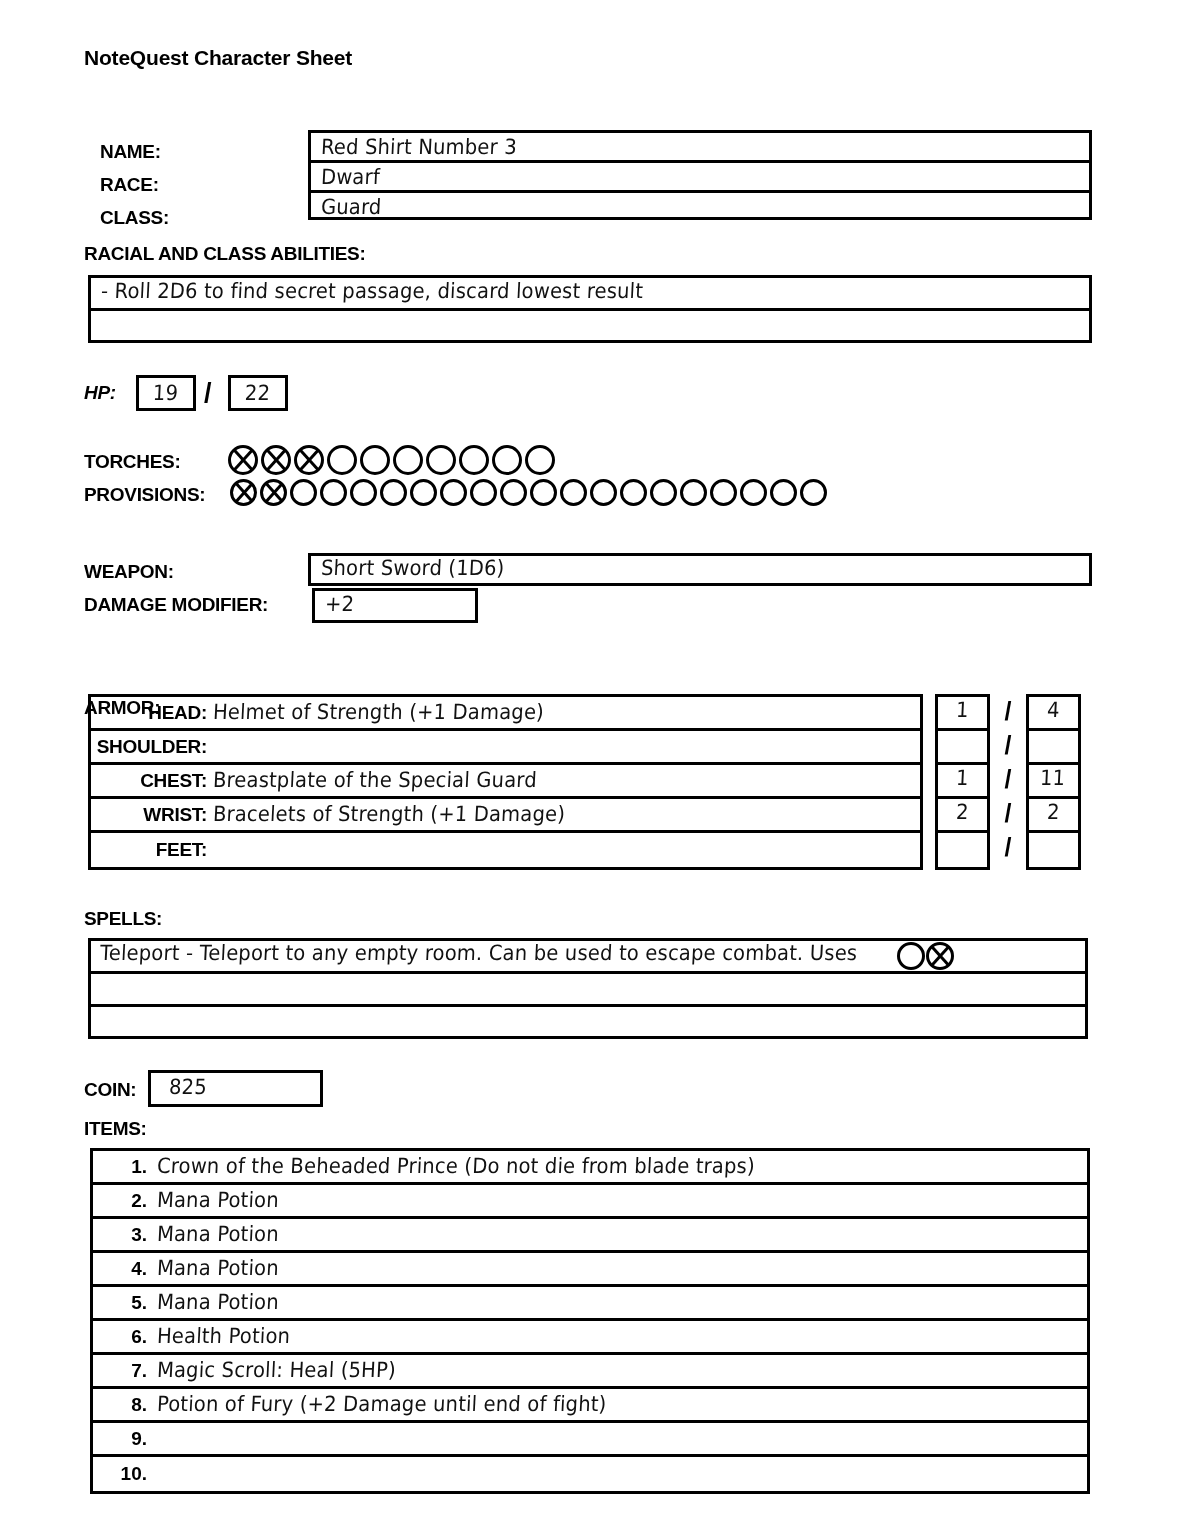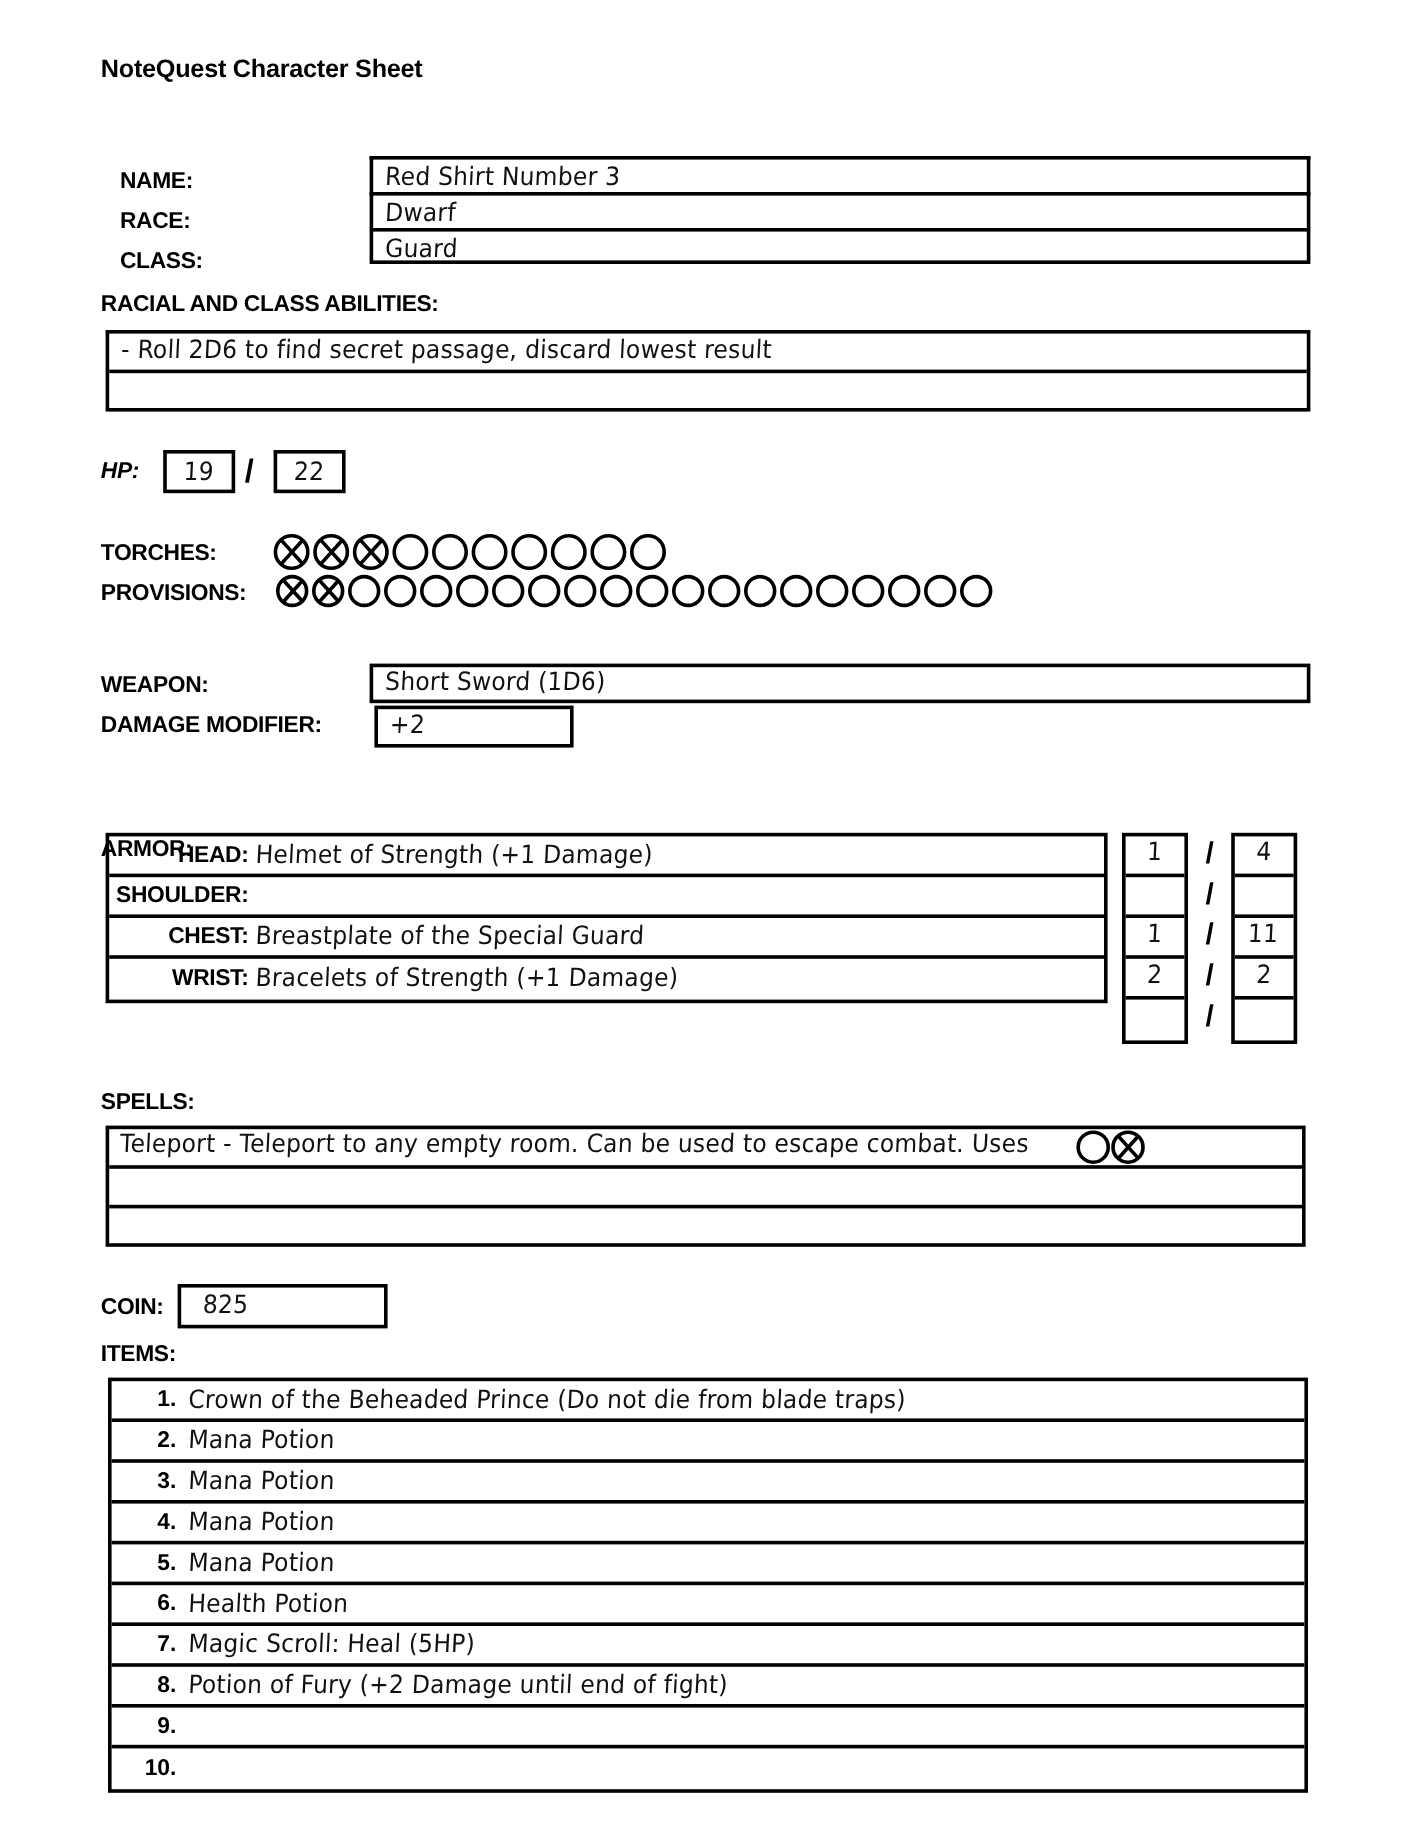--- a/index.html
+++ b/index.html
@@ -391,20 +391,24 @@
         <span class="hand"></span>
       </div>
       <div class="armor-row">
         <div class="armor-slot">CHEST:</div>
         <span class="hand">Breastplate of the Special Guard</span>
       </div>
       <div class="armor-row">
         <div class="armor-slot">WRIST:</div>
         <span class="hand">Bracelets of Strength (+1 Damage)</span>
       </div>
+      <div class="armor-row">
+        <div class="armor-slot">FEET:</div>
+        <span class="hand"></span>
+      </div>
     </div>
   <div id="armor-dur">
       <div class="dur-col">
         <div class="dur-cell"><span class="hand">1</span></div>
         <div class="dur-cell"><span class="hand"></span></div>
         <div class="dur-cell"><span class="hand">1</span></div>
         <div class="dur-cell"><span class="hand">2</span></div>
         <div class="dur-cell"><span class="hand"></span></div>
       </div>
       <div class="dur-slashcol">

